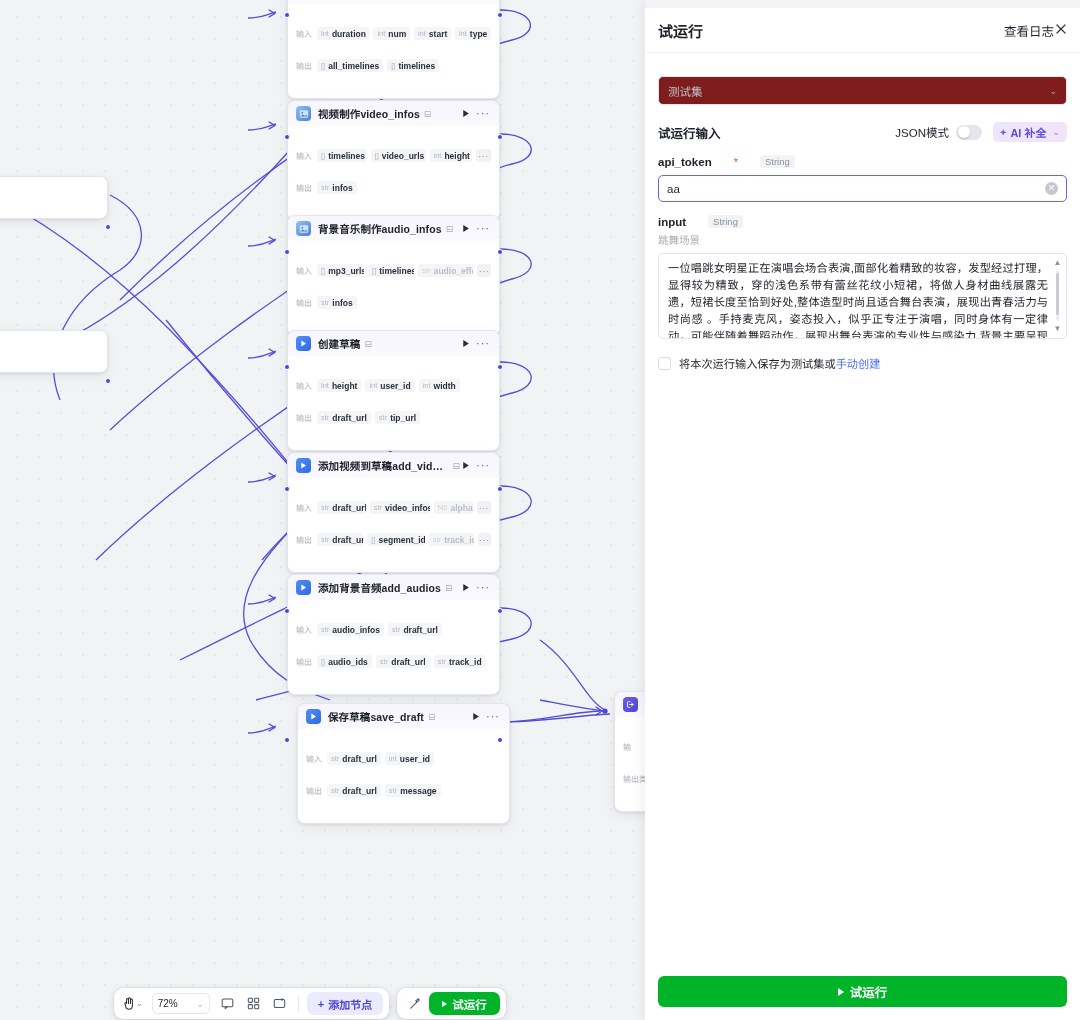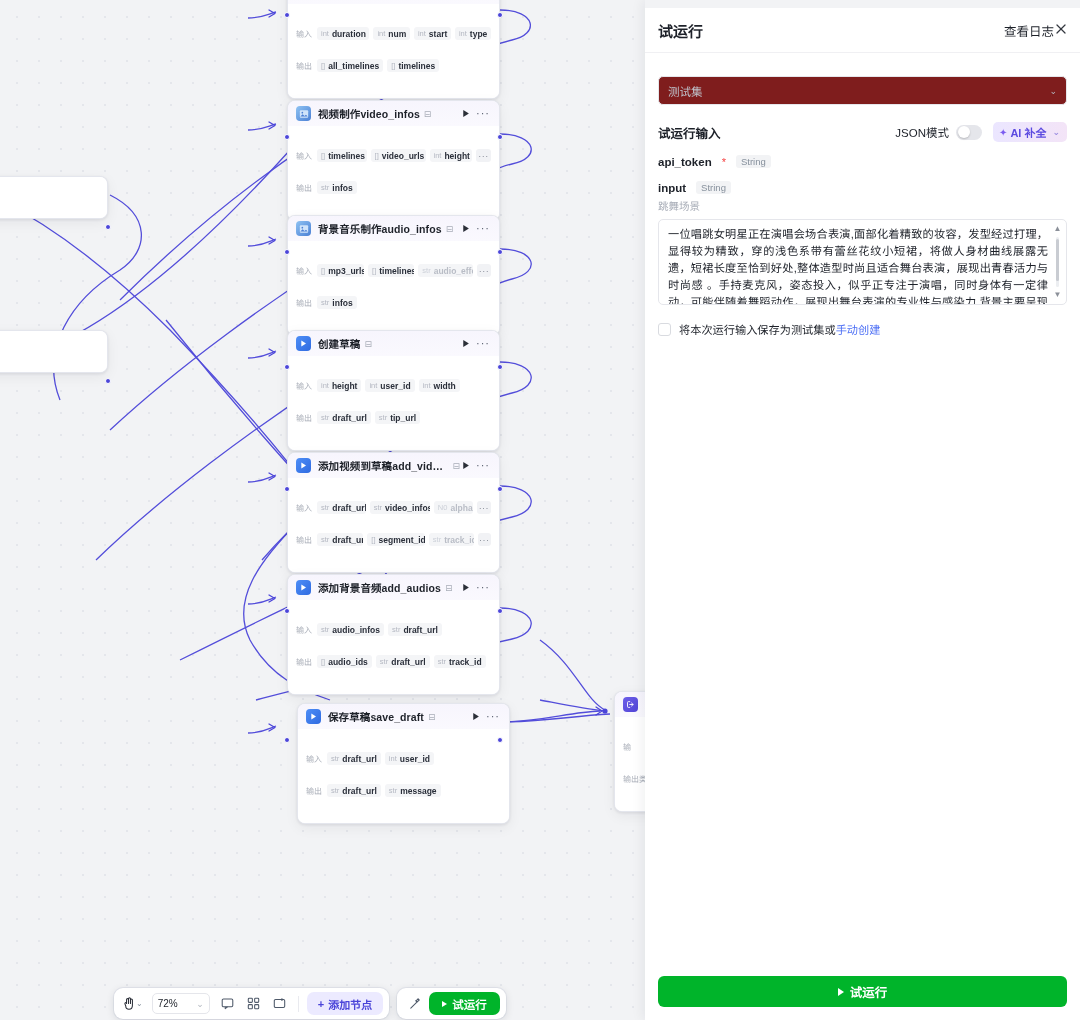--- a/index.html
+++ b/index.html
@@ -163,21 +163,21 @@
   }
   .ai-btn {
     display: flex; align-items: center; gap: 3px; margin-left: 11px;
     background: linear-gradient(90deg,#ebe6ff 0%, #f3e4f7 100%);
     border-radius: 5px; height: 20px; padding: 0 7px 0 6px;
     font-size: 11px; font-weight: 700; color: #5b4ae0; cursor: pointer;
   }
   .ai-btn .sparkle { color: #7b5cf0; font-size: 10px; }
   .ai-btn .chev { color: #9a8ce0; margin-left: 3px; }
 
-  .field-label { display: flex; align-items: center; gap: 10px; margin-top: 13px; }
+  .field-label { display: flex; align-items: center; gap: 22px; margin-top: 13px; }
   .field-name { font-size: 11.5px; font-weight: 700; color: #1d2129; }
   .req { color: #f53f3f; font-size: 11px; }
   .type-tag {
     background: #f2f3f5; color: #86909c; border-radius: 3px;
     font-size: 9.5px; padding: 1px 5px; font-weight: 400;
   }
   .sub-desc { font-size: 10.5px; color: #a9aeb8; margin-top: 4px; }
 
   .text-input {
     margin-top: 7px; height: 27px; border: 1px solid #6b62e8; border-radius: 5px;
@@ -716,20 +716,24 @@
           <span>AI 补全</span>
           <span class="chev">⌄</span>
         </div>
       </div>
 
       <div class="field-label">
         <span class="field-name">api_token</span>
           <span class="req">*</span>
         <span class="type-tag">String</span>
       </div>
+      <div class="text-input">
+        <span class="val">aa</span>
+        <span class="clear-btn">✕</span>
+      </div>
 
       <div class="field-label">
         <span class="field-name">input</span>
         <span class="type-tag">String</span>
       </div>
       <div class="sub-desc">跳舞场景</div>
       <div class="textarea-box">
         <span>一位唱跳女明星正在演唱会场合表演,面部化着精致的妆容，发型经过打理，显得较为精致，穿的浅色系带有蕾丝花纹小短裙，将做人身材曲线展露无遗，短裙长度至恰到好处,整体造型时尚且适合舞台表演，展现出青春活力与时尚感 。手持麦克风，姿态投入，似乎正专注于演唱，同时身体有一定律动，可能伴随着舞蹈动作，展现出舞台表演的专业性与感染力,背景主要呈现蓝紫色调的灯光效果，营造出一种炫丽、充满氛围感的舞台氛围，全身镜</span>
         <div class="ta-scroll">
           <div class="ta-arrow">▲</div>

